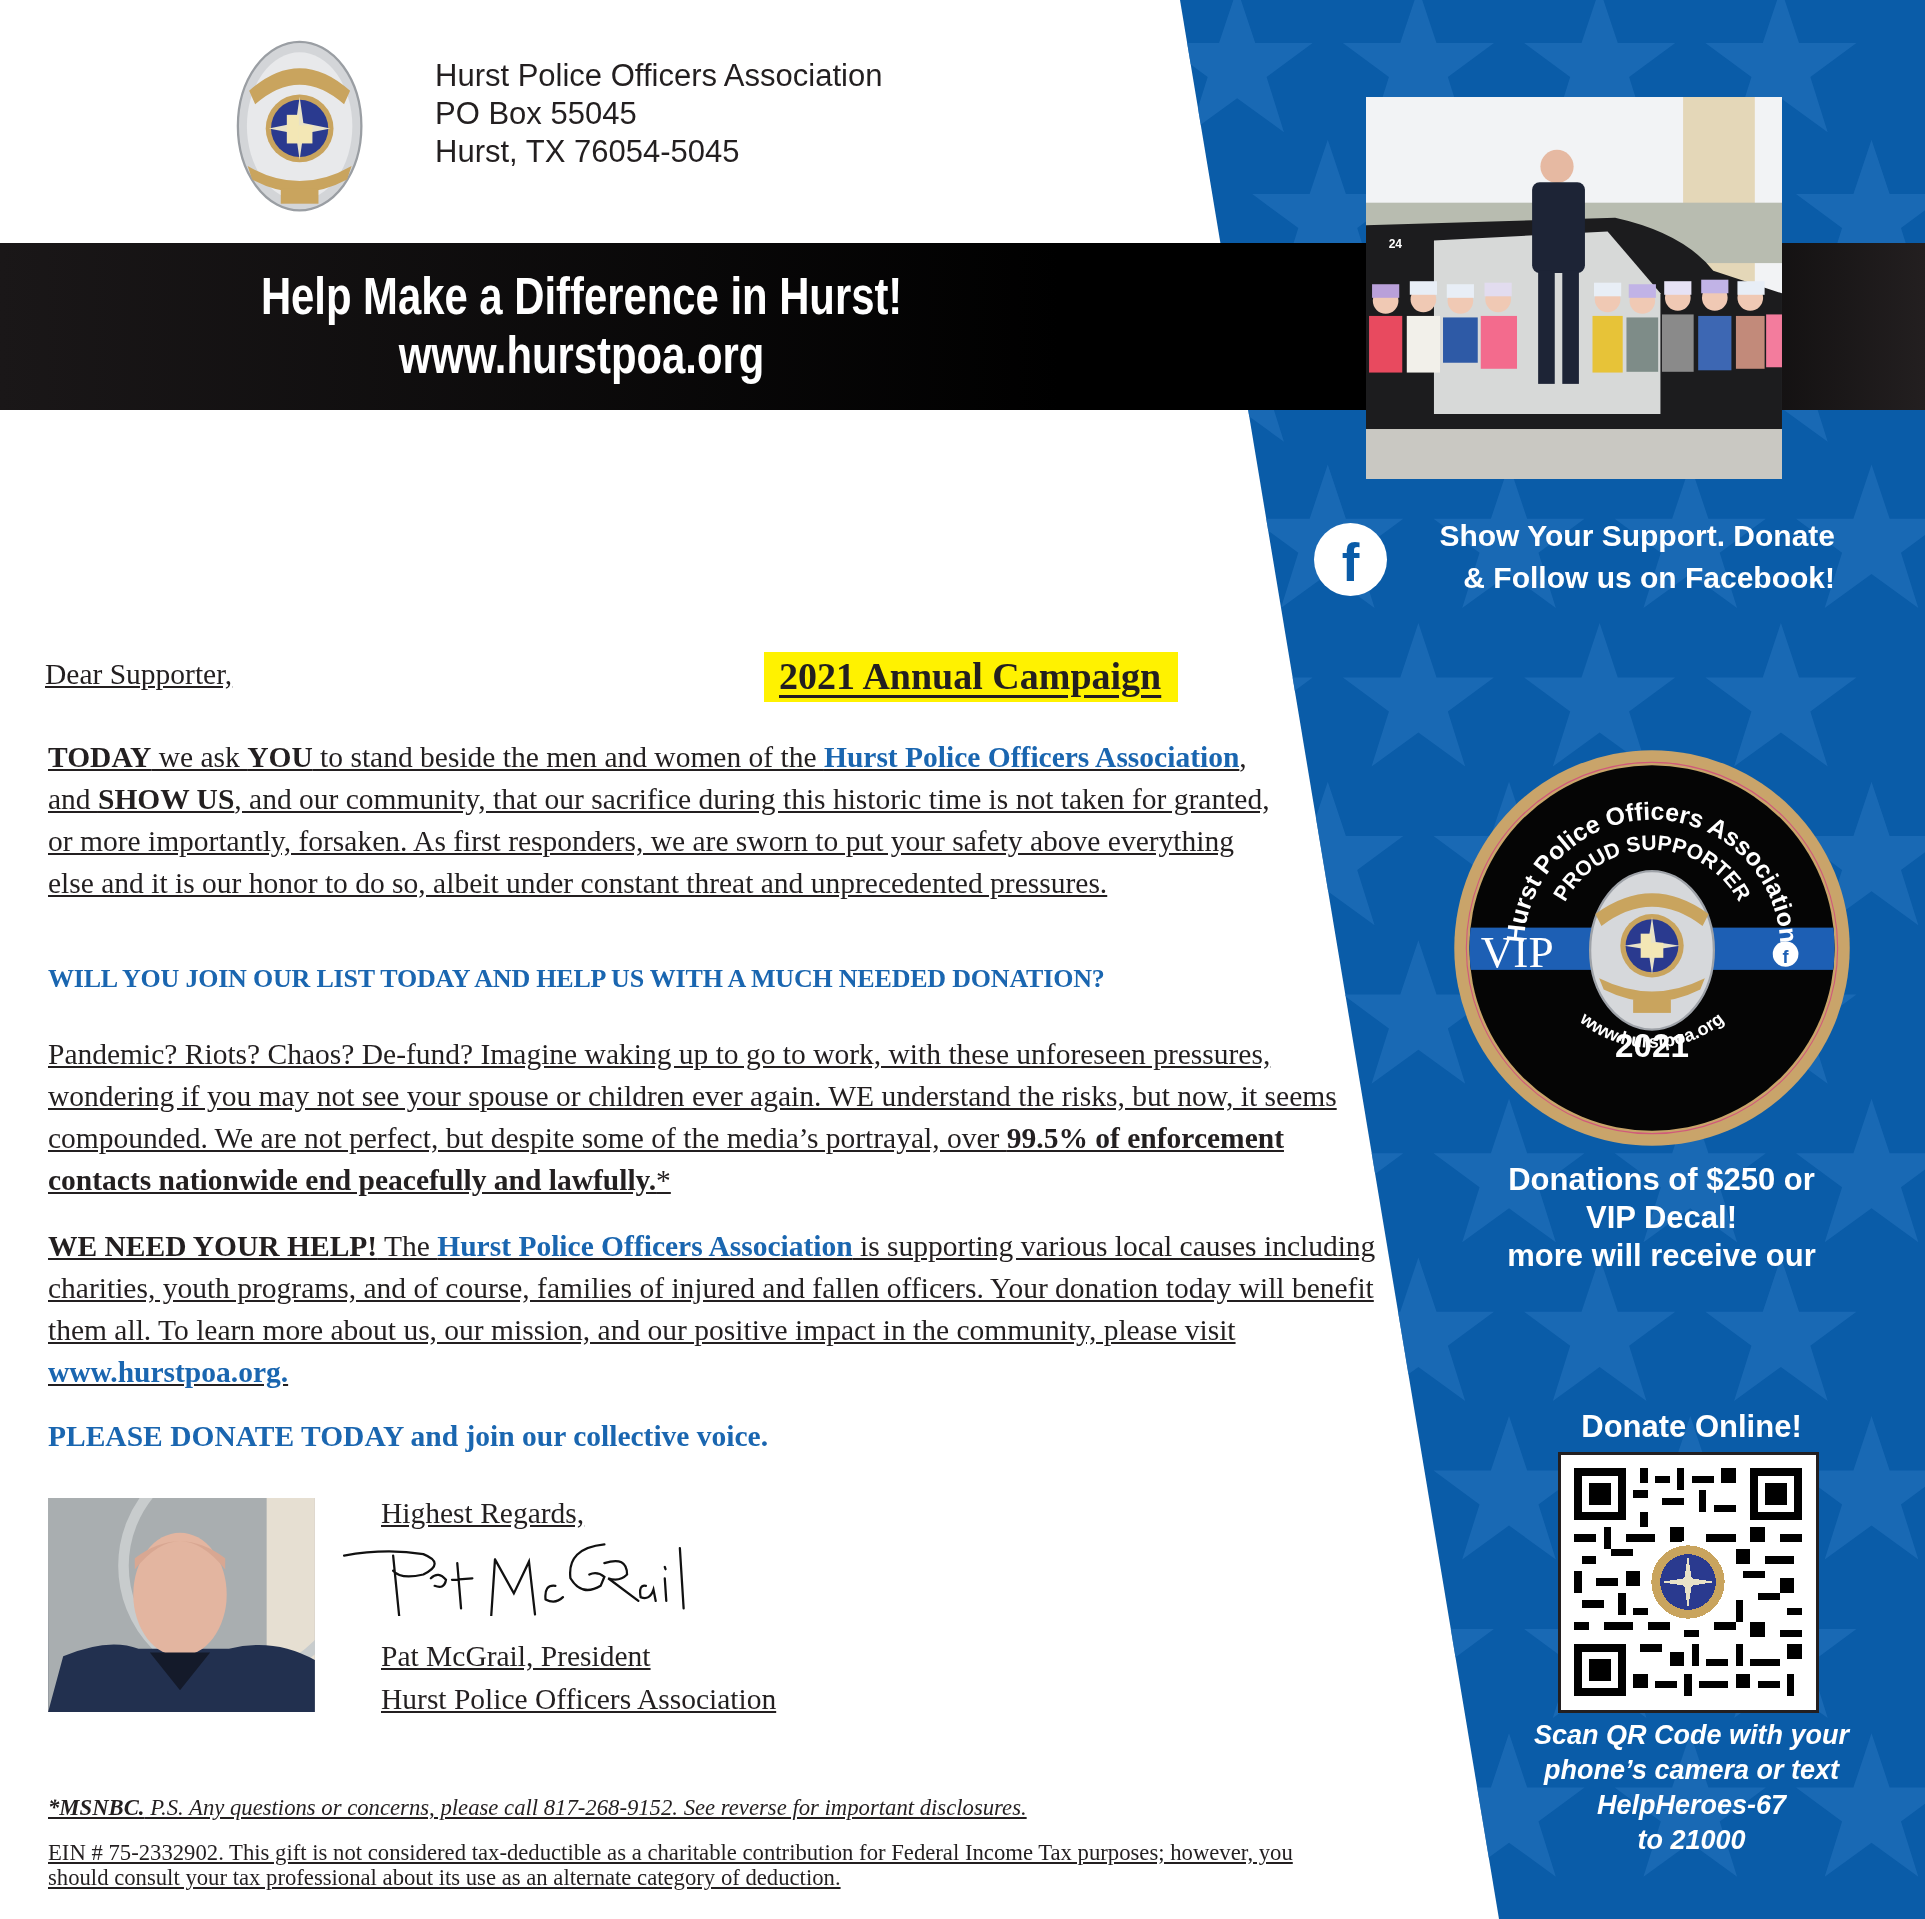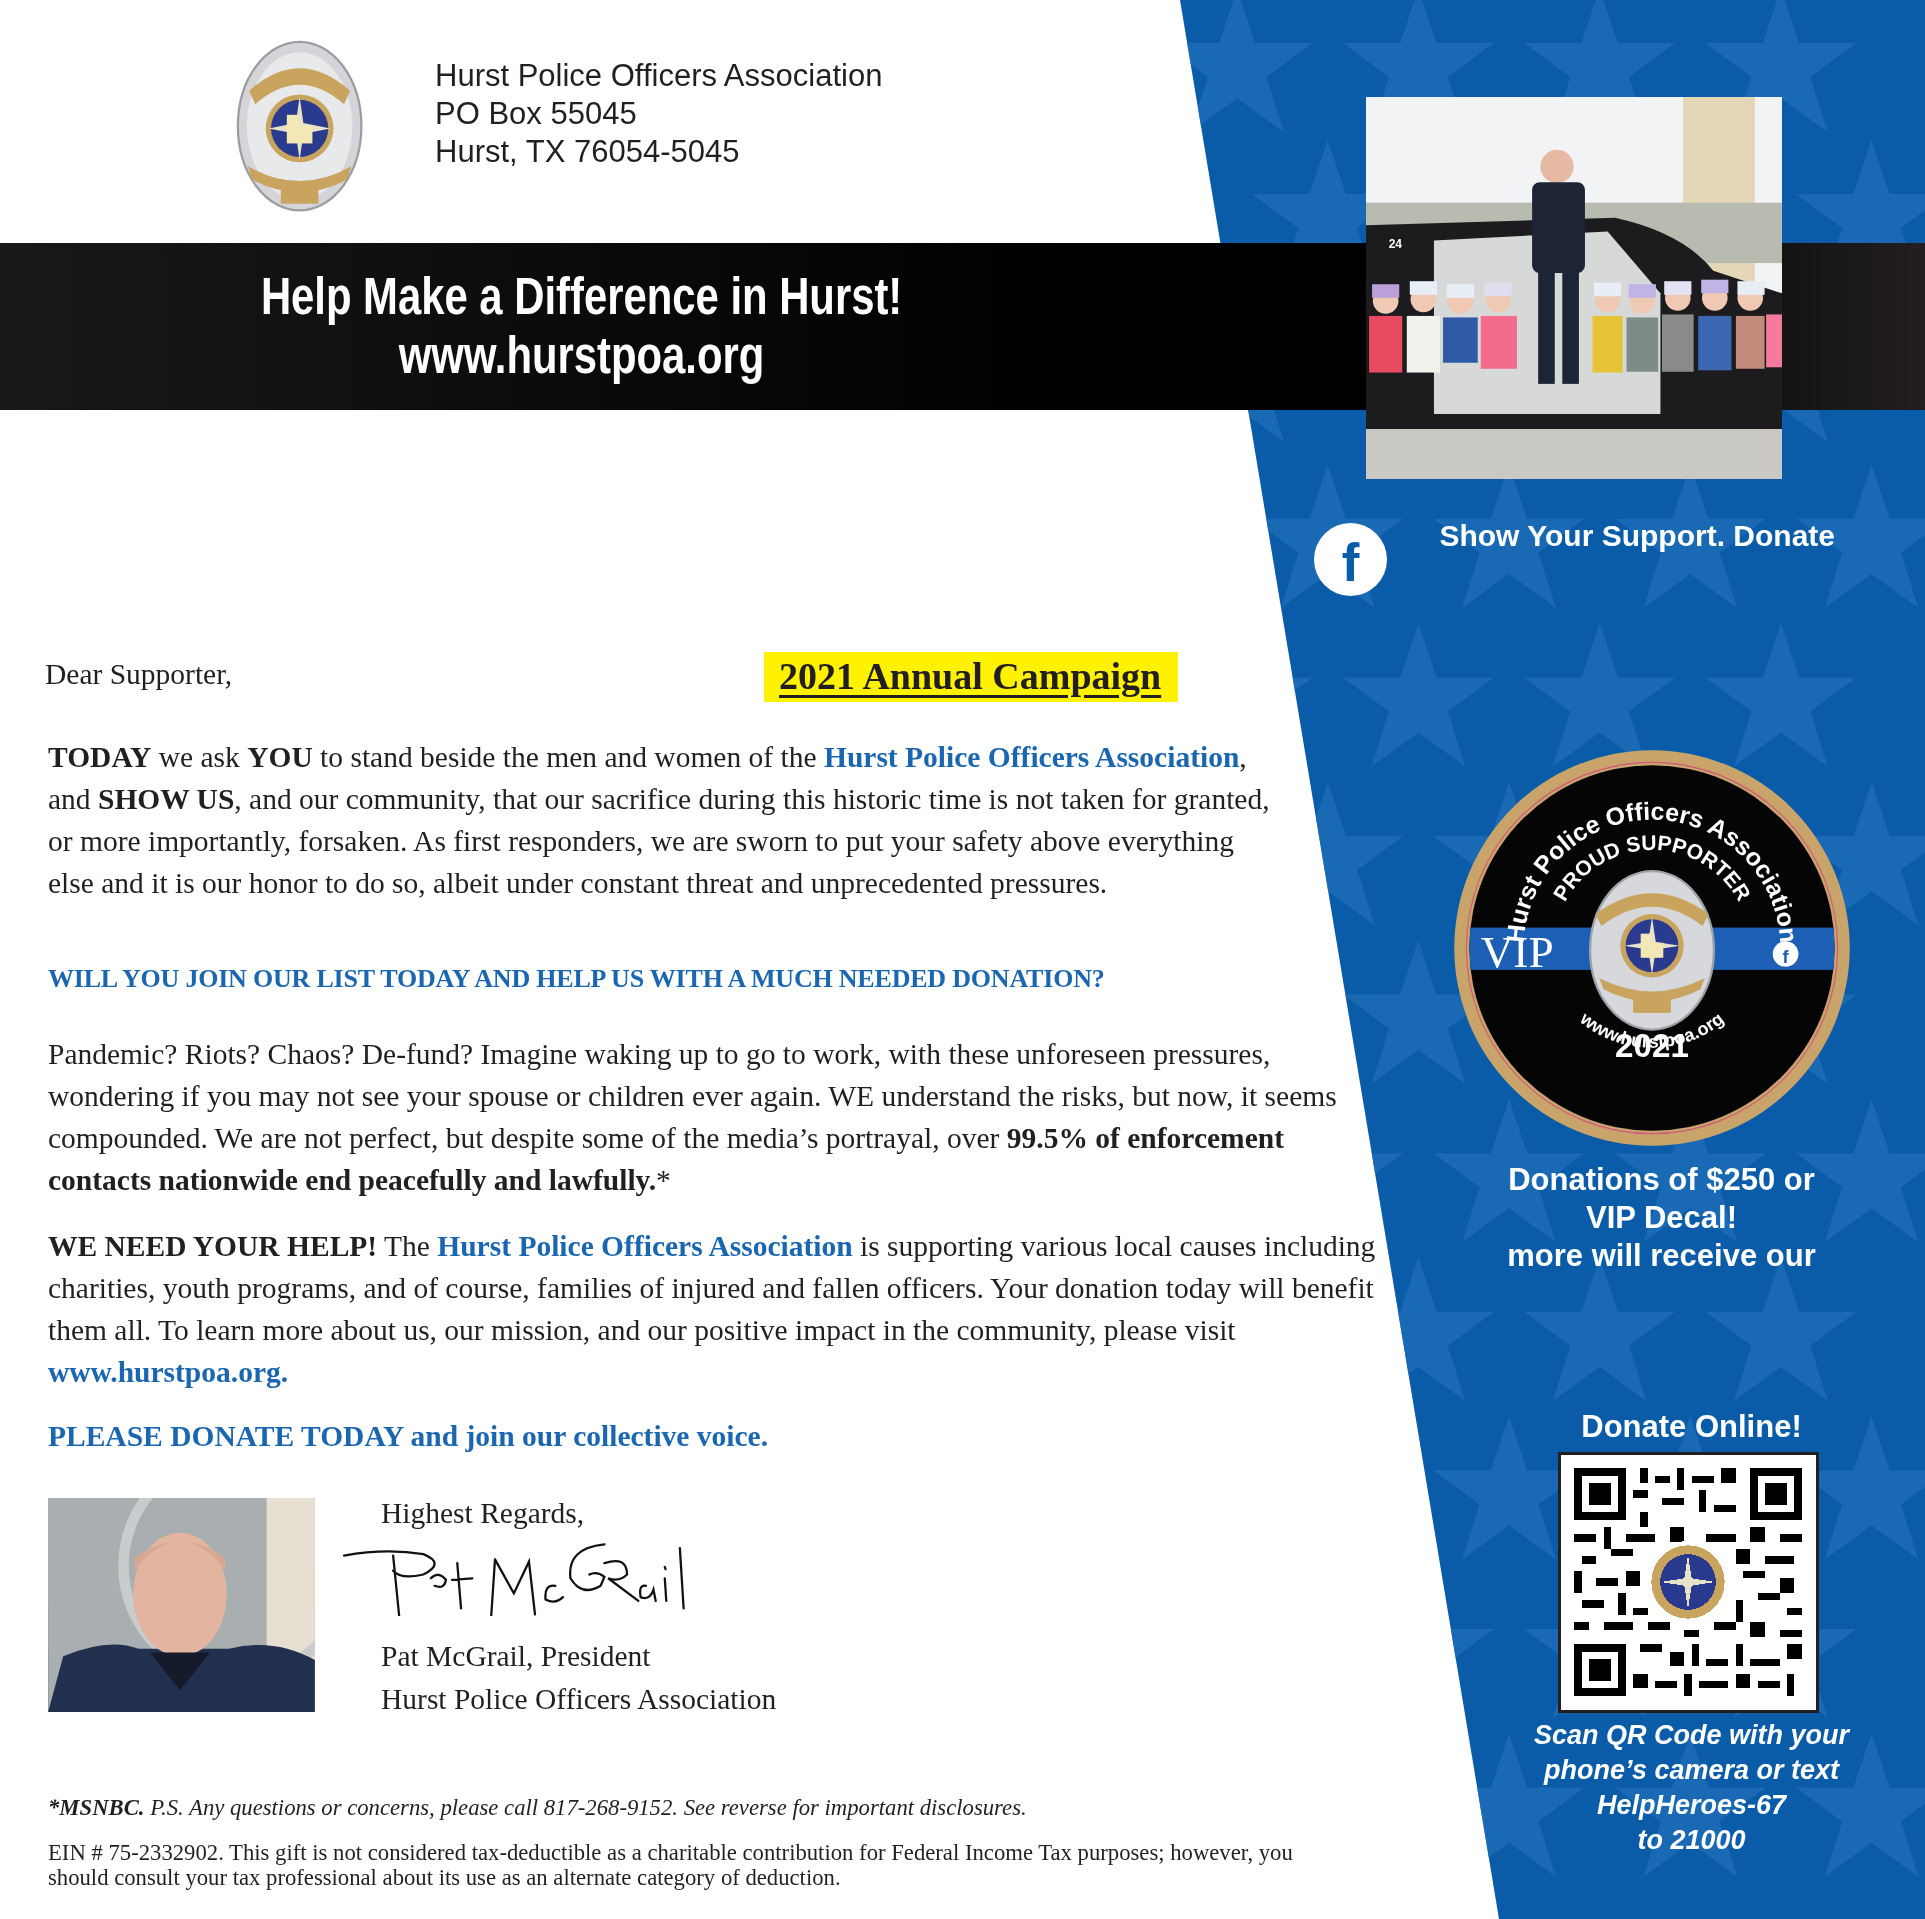--- a/index.html
+++ b/index.html
@@ -28,21 +28,21 @@
   
   #photo { left:1366px; top:97px; width:416px; height:382px; background:#e9ecef; overflow:hidden; border:0; }
 
   
   #fb-icon { left:1314px; top:523px; width:73px; height:73px; border-radius:50%; background:#fff; color:#0a5ca8;
     font-family:"Liberation Sans", sans-serif; font-weight:bold; font-size:53px; text-align:center; line-height:79px; }
   #fb-text { left:1397px; top:515px; width:438px; color:#fff; font-family:"Liberation Sans", sans-serif; font-weight:bold;
     font-size:30px; line-height:42px; text-align:right; }
 
   
-  .letter { font-family:"Liberation Serif", serif; font-size:29.5px; line-height:42px; color:#231f20; }
+  .letter { font-family:"Liberation Serif", serif; font-size:29.5px; line-height:42px; color:#231f20;text-decoration:underline; }
   .blue { color:#1a66b0; }
   #salutation { left:45px; top:653px; }
   #campaign { left:764px; top:652px; background:#fff200; padding:1.5px 16.6px 4.5px 15px; font-size:38px; font-weight:bold; text-decoration:underline; text-decoration-thickness:3px; text-underline-offset:6px; font-family:"Liberation Serif", serif; }
   #p1 { left:48px; top:736px; width:1224px; }
   #ask { left:48px; top:964px; font-size:26px; font-weight:bold; color:#1a66b0; letter-spacing:-0.2px; }
   #p2 { left:48px; top:1033px; width:1299px; }
   #p3 { left:48px; top:1225px; width:1337px; }
   #please { left:48px; top:1420px; font-size:29.5px; font-weight:bold; color:#1a66b0; }
 
   
@@ -189,20 +189,21 @@
         <circle cx="509" cy="266" r="17" fill="#f0c9b4"></circle>
         <rect x="492" y="244" width="36" height="18" fill="#e8eef6"></rect>
       <rect x="530" y="288" width="21" height="70" fill="#f37c9d"></rect>
     </g>
   </svg>
 </div>
 
 <div id="fb-icon" class="abs">f</div>
 <div id="fb-text" class="abs">
   <div>Show Your Support. Donate</div>
+  <div>&amp; Follow us on Facebook!</div>
 </div>
 
 <div id="salutation" class="abs letter">Dear Supporter,</div>
 <div id="campaign" class="abs">2021 Annual Campaign</div>
 
 <div id="p1" class="abs letter">
   <b>TODAY</b><span> we ask </span><b>YOU</b><span> to stand beside the men and women of the </span><b class="blue">Hurst Police Officers Association</b><span>, and </span><b>SHOW US</b><span>, and our community, that our sacrifice during this historic time is not taken for granted, or more importantly, forsaken. As first responders, we are sworn to put your safety above everything else and it is our honor to do so, albeit under constant threat and unprecedented pressures.</span>
 </div>
 
 <div id="ask" class="abs">WILL YOU JOIN OUR LIST TODAY AND HELP US WITH A MUCH NEEDED DONATION?</div>

